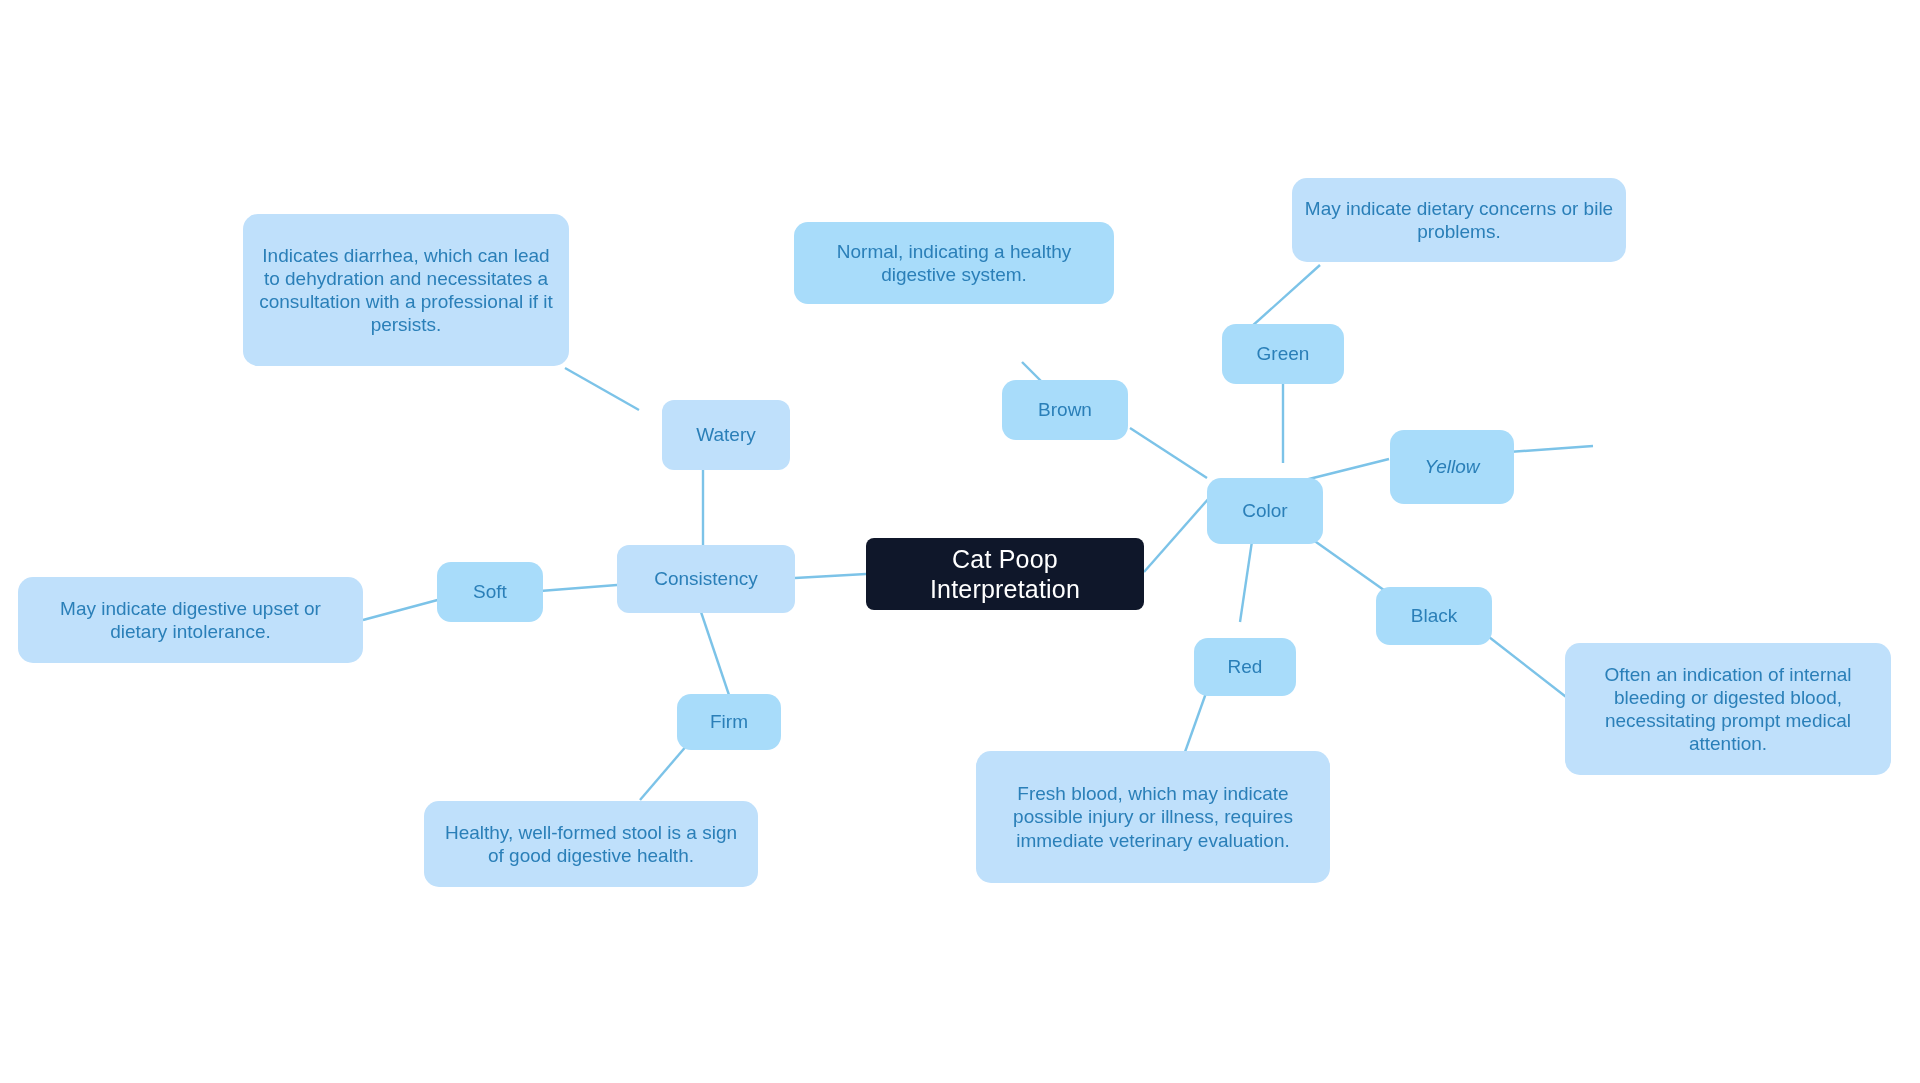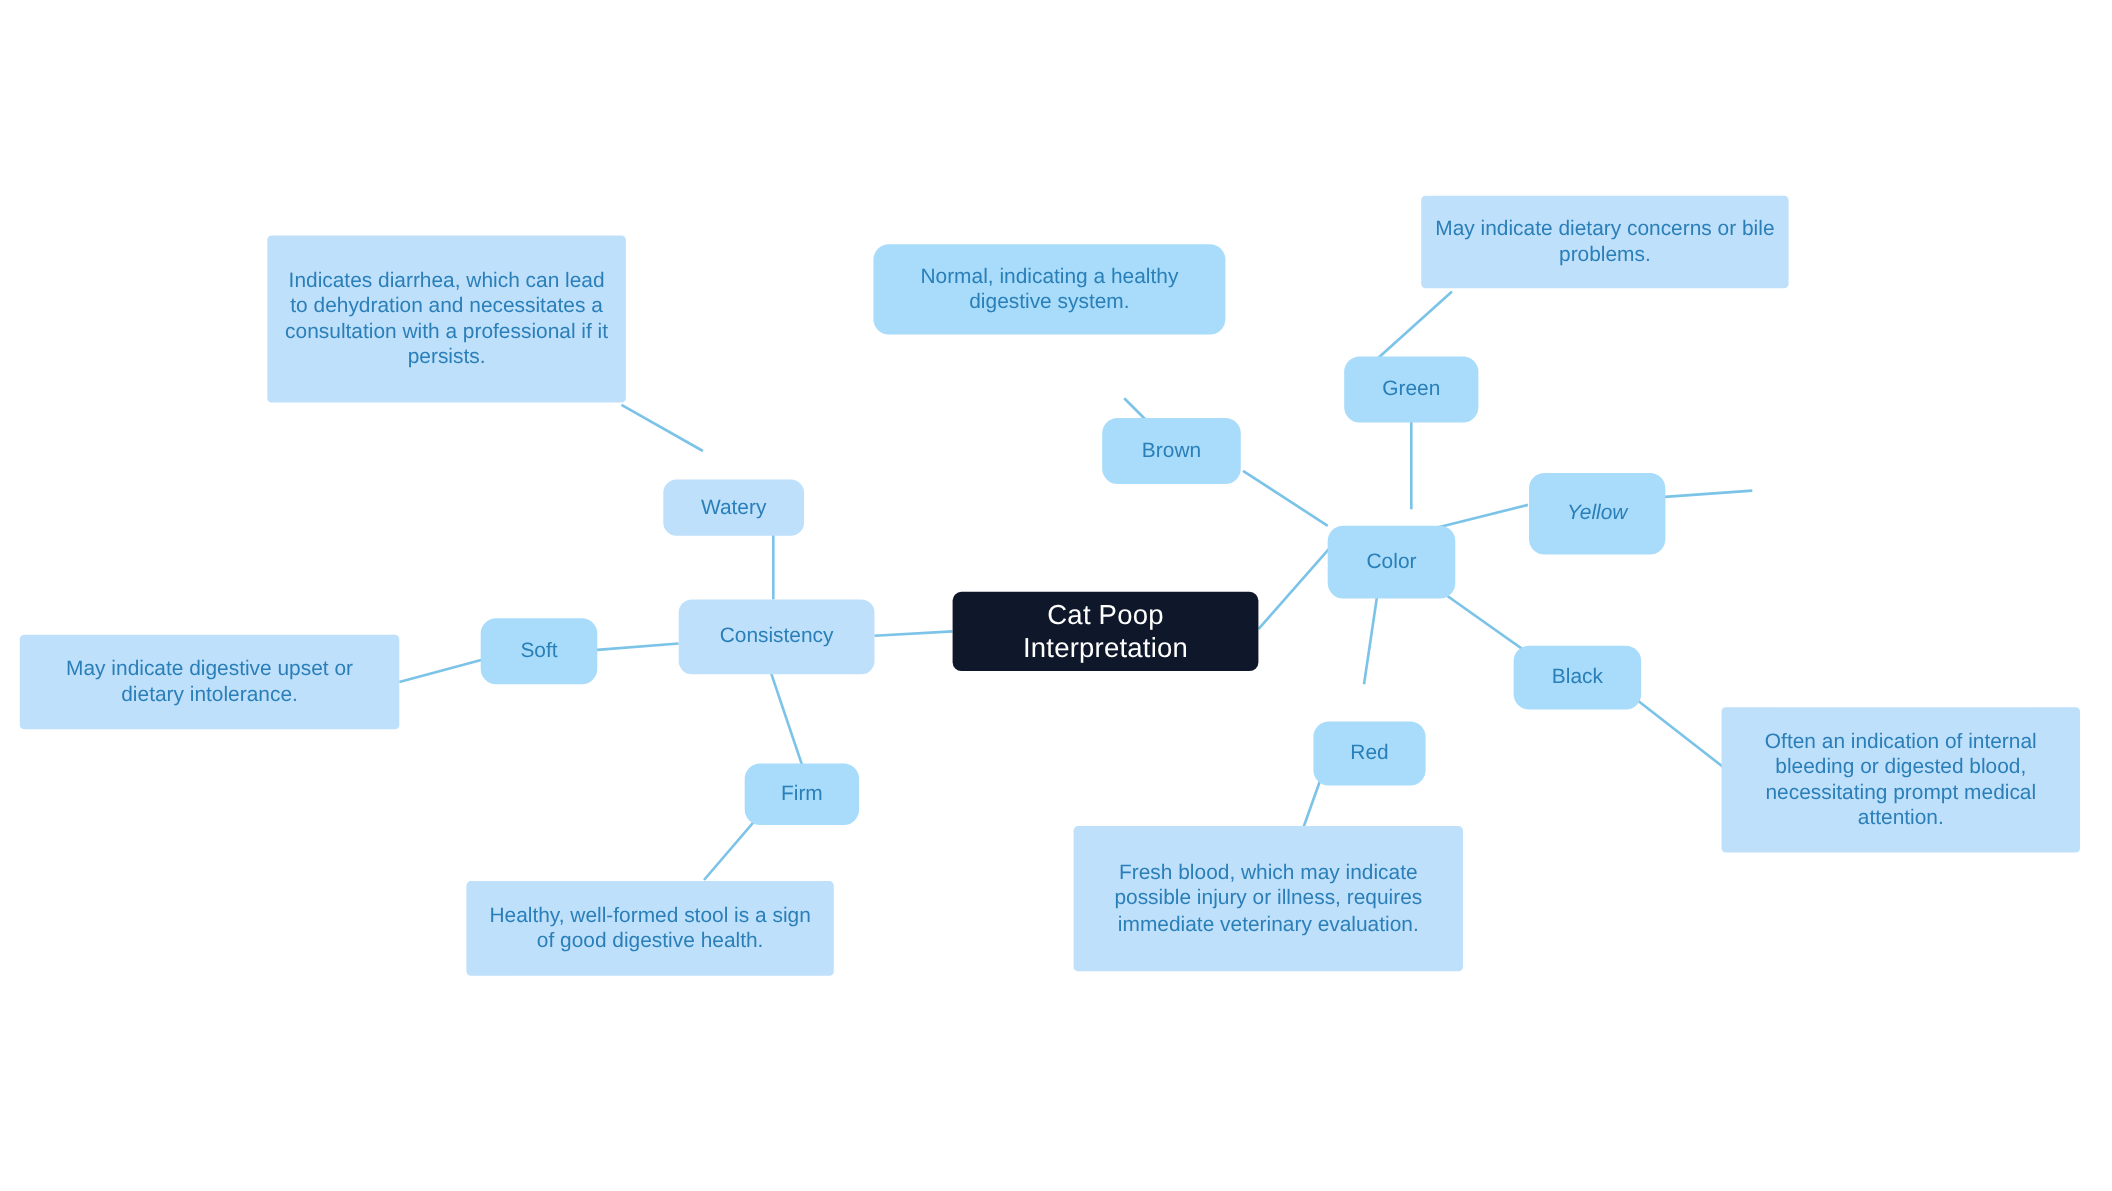--- a/index.html
+++ b/index.html
@@ -52,21 +52,21 @@
   .mid {
     background: #a8dcfa;
     color: #2a7fb8;
     font-size: 19px;
     border-radius: 14px;
   }
   .leaf {
     background: #bfe0fb;
     color: #2a7fb8;
     font-size: 19px;
-    border-radius: 4px;
+    border-radius: 15px;
   }
 </style>
 </head>
 <body>
 
 <div id="canvas">
 
   <svg id="edges">
     <g fill="none" stroke="#7cc3e8" stroke-width="2.4">
 
@@ -100,21 +100,21 @@
   </div>
 
   <div class="node branch" style="left:617px; top:545px; width:178px; height:68px;">
     <span>Consistency</span>
   </div>
 
   <div class="node mid" style="left:1207px; top:478px; width:116px; height:66px;">
     <span>Color</span>
   </div>
 
-  <div class="node branch" style="left:603px; top:400px; width:128px; height:51px;margin-top:36px;">
+  <div class="node branch" style="left:662px; top:400px; width:128px; height:70px;">
     <span>Watery</span>
   </div>
   <div class="node leaf" style="left:243px; top:214px; width:326px; height:152px;">
     <span>Indicates diarrhea, which can lead to dehydration and necessitates a consultation with a professional if it persists.</span>
   </div>
 
   <div class="node mid" style="left:437px; top:562px; width:106px; height:60px;">
     <span>Soft</span>
   </div>
   <div class="node leaf" style="left:18px; top:577px; width:345px; height:86px;">
@@ -146,20 +146,20 @@
     <span>Yellow</span>
   </div>
 
   <div class="node mid" style="left:1376px; top:587px; width:116px; height:58px;">
     <span>Black</span>
   </div>
   <div class="node leaf" style="left:1565px; top:643px; width:326px; height:132px;">
     <span>Often an indication of internal bleeding or digested blood, necessitating prompt medical attention.</span>
   </div>
 
-  <div class="node mid" style="left:1194px; top:656px; width:102px; height:58px;">
+  <div class="node mid" style="left:1194px; top:638px; width:102px; height:58px;">
     <span>Red</span>
   </div>
   <div class="node leaf" style="left:976px; top:751px; width:354px; height:132px;">
     <span>Fresh blood, which may indicate possible injury or illness, requires immediate veterinary evaluation.</span>
   </div>
 
 </div>
 
 </body></html>

